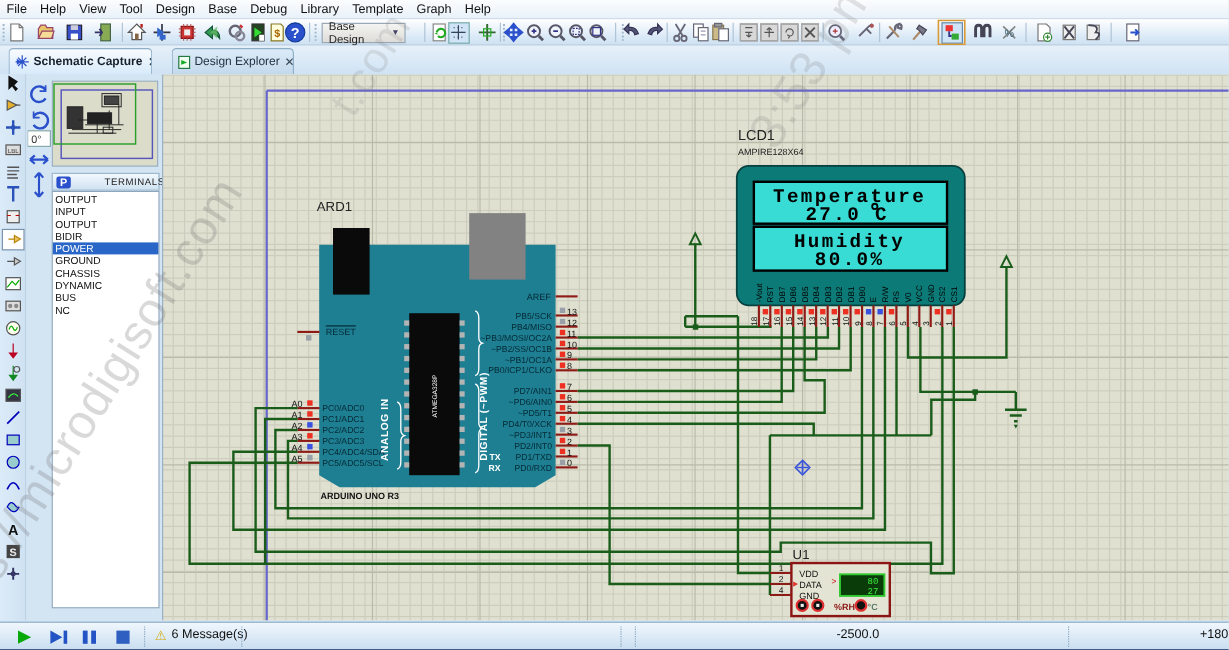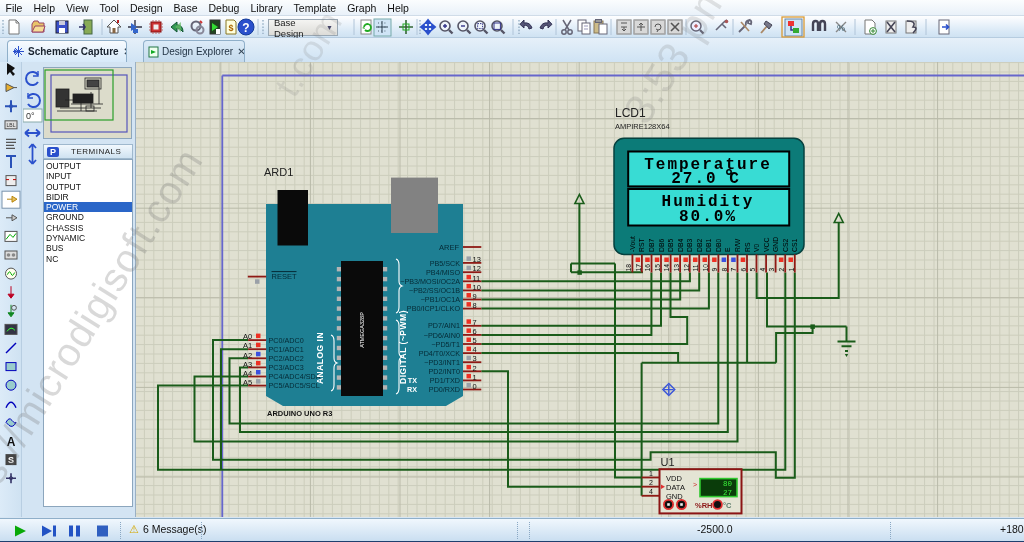--- a/index.html
+++ b/index.html
@@ -328,21 +328,21 @@
       <rect x="13" y="22" width="13" height="18" fill="#333"></rect>
       <rect x="42" y="11" width="16" height="11" fill="none"></rect>
       <rect x="44" y="13" width="12" height="7" fill="#444"></rect>
       <rect x="30" y="27" width="20" height="9" fill="#222"></rect>
       <path d="M14 44 H54 M17 41 H58 M28 37 H60 M38 31 V44 M48 25 V41 M56 20 V37 M22 33 H34"></path>
       <rect x="43" y="39" width="8" height="5"></rect>
     </g>
   </svg>
 <div class="panelhdr">
     <span style="background:#2a50cc;color:#fff;font-weight:bold;padding:0px 3px;margin:0 4px 0 3px;border-radius:2px;font-size:9px">P</span>
-    <span style="letter-spacing:0.5px;margin-left:8px">TERMINALS</span>
+    <span style="letter-spacing:0.5px;margin-left:24px">TERMINALS</span>
   </div>
 <div class="plist">
     <div>OUTPUT</div>
     <div>INPUT</div>
     <div>OUTPUT</div>
     <div>BIDIR</div>
     <div class="sel">POWER</div>
     <div>GROUND</div>
     <div>CHASSIS</div>
     <div>DYNAMIC</div>

